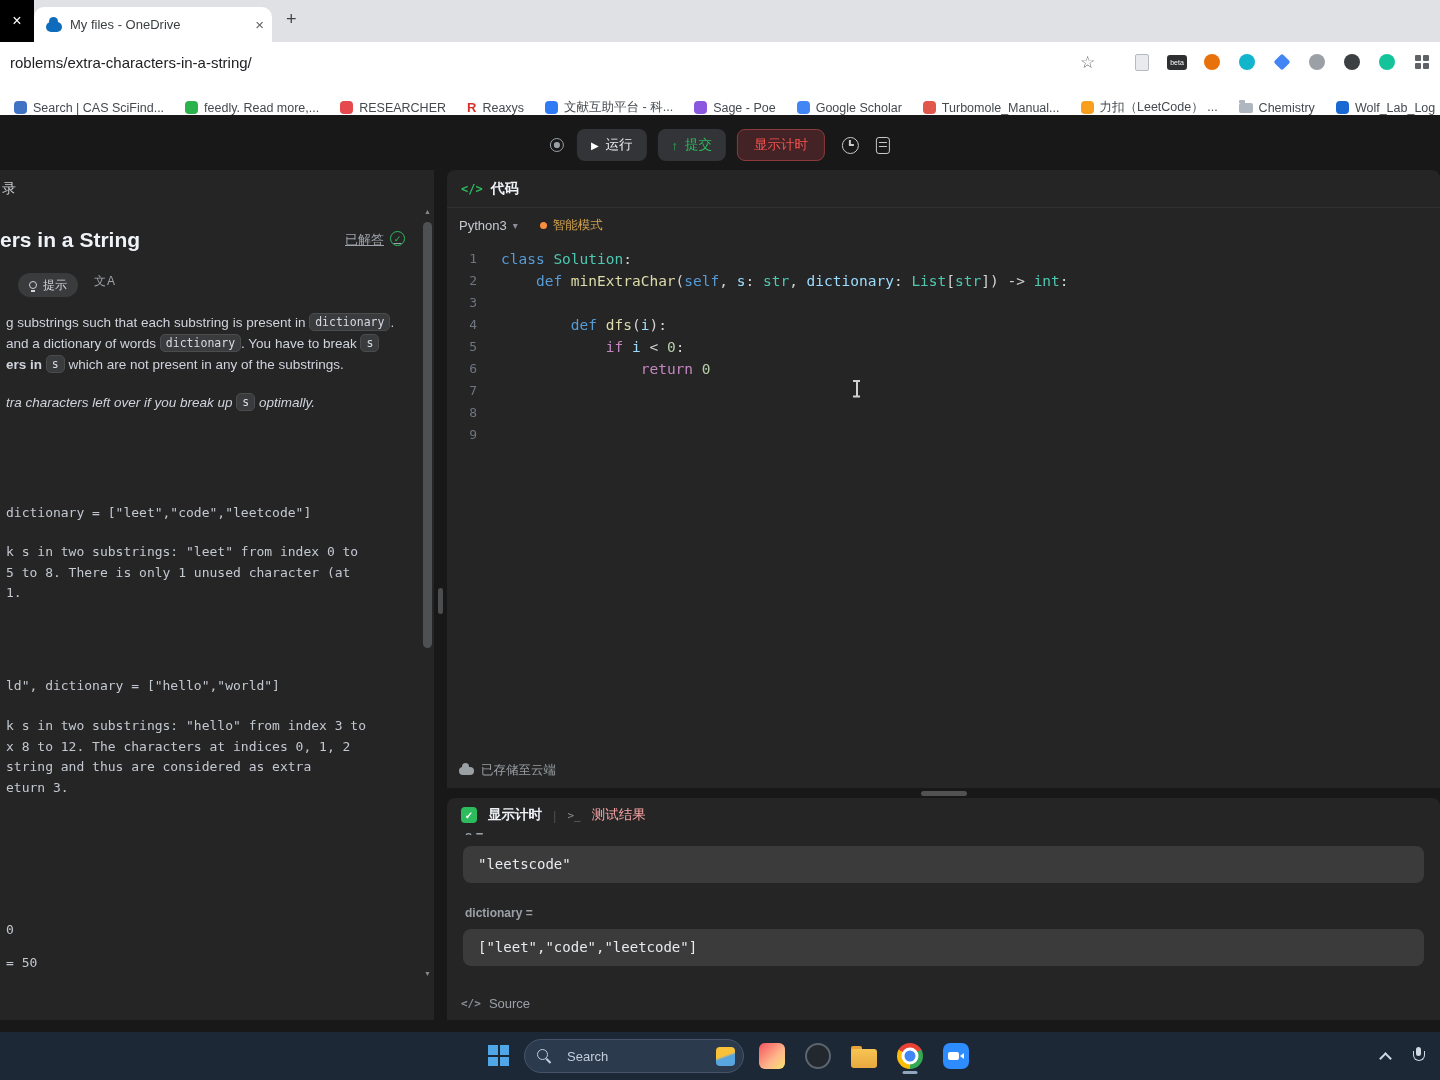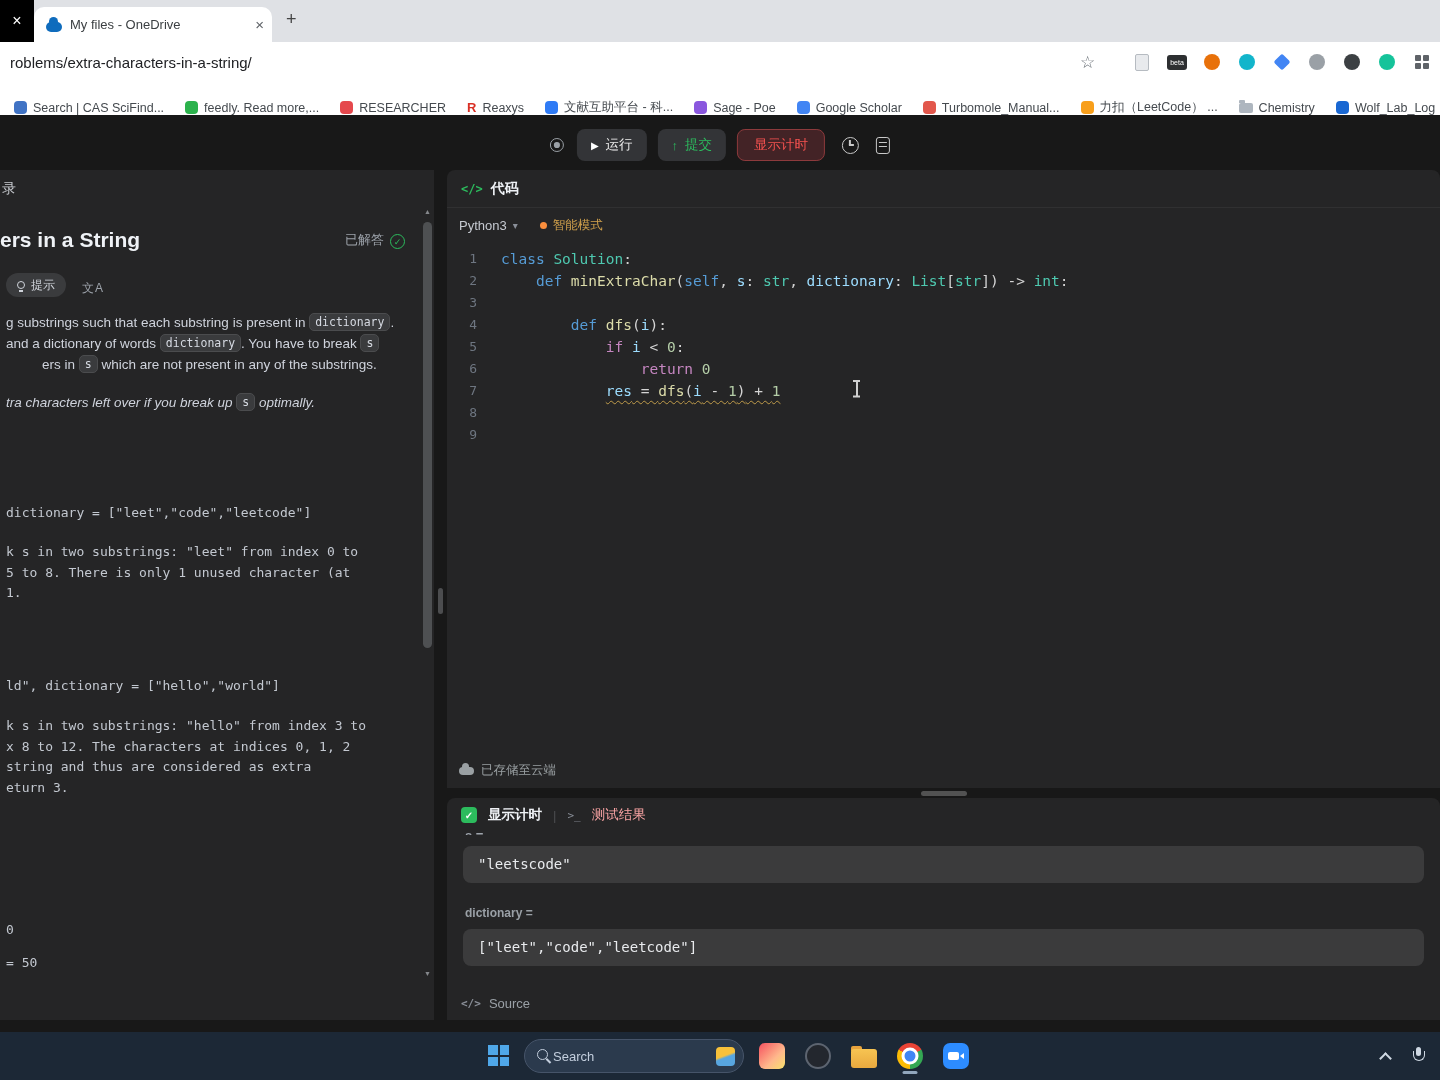--- a/index.html
+++ b/index.html
@@ -50,32 +50,32 @@
 .note{width:14px;height:17px;border:1.6px solid #c9c9c9;border-radius:3px;position:relative;margin-left:6px;}
 .note::before{content:"";position:absolute;left:2px;top:4px;right:2px;height:1.5px;background:#c9c9c9;box-shadow:0 4px 0 #c9c9c9;}
 
 .panels{position:absolute;top:55px;left:0;right:0;bottom:12px;}
 
 
 .desc-panel{position:absolute;left:0;top:0;width:421px;height:100%;background:#252526;overflow:hidden;}
 .d-corner{position:absolute;top:10px;left:2px;font-size:14px;color:#c9ccd1;}
 .d-titlerow{position:absolute;top:58px;left:0;right:16px;display:flex;align-items:center;}
 .d-title{font-size:21px;font-weight:bold;color:#eff2f6;white-space:nowrap;}
-.d-badge{margin-left:auto;display:flex;align-items:flex-end;gap:6px;font-size:13px;color:#9da3ab;}
+.d-badge{margin-left:auto;display:flex;align-items:flex-start;gap:6px;font-size:13px;color:#9da3ab;text-decoration:underline;}
 .check-circle{width:15px;height:15px;border:1.5px solid #2cbb5d;border-radius:50%;color:#2cbb5d;font-size:9px;display:flex;align-items:center;justify-content:center;}
-.d-tags{position:absolute;top:103px;left:6px;display:flex;align-items:flex-end;gap:16px;}
+.d-tags{position:absolute;top:103px;left:18px;display:flex;align-items:flex-start;gap:16px;}
 .pill{display:flex;align-items:center;gap:6px;background:#3a3b3d;border-radius:999px;height:24px;padding:0 11px;font-size:12px;color:#cfd3da;}
 .bulb{width:8px;height:8px;border:1.4px solid #cfd3da;border-radius:50%;position:relative;}
 .bulb::after{content:"";position:absolute;left:1.3px;top:7.5px;width:3.4px;height:2.5px;background:#cfd3da;}
 .translate{font-size:12px;color:#9da3ab;letter-spacing:1px;}
 .d-para{position:absolute;top:142px;left:6px;right:0;font-size:13.5px;color:#cfd3dc;}
 .d-line{height:21px;line-height:21px;white-space:nowrap;overflow:hidden;}
 .d-note{position:absolute;top:222px;left:6px;right:0;font-size:13.5px;color:#cfd3dc;height:21px;line-height:21px;white-space:nowrap;overflow:hidden;}
 .chip{display:inline-block;background:#3a3b3d;border:1px solid #4b4c4e;border-radius:5px;padding:0 5px;font-family:"DejaVu Sans Mono",monospace;font-size:11.5px;line-height:16px;color:#d6dae2;vertical-align:1px;}
-.b{font-weight:normal;margin-left:36px;}
+.b{font-weight:bold;}
 .i{font-style:italic;}
 .d-mono{position:absolute;left:6px;right:0;font-family:"DejaVu Sans Mono",monospace;font-size:13px;color:#c3c8d0;white-space:pre;line-height:20.5px;}
 .d-mono .ln{height:20.5px;}
 .d-c{position:absolute;left:6px;font-family:"DejaVu Sans Mono",monospace;font-size:13px;color:#c3c8d0;line-height:20px;}
 
 
 .scrollcol{position:absolute;left:421px;top:0;width:13px;height:100%;background:#252526;}
 .sc-arrow{position:absolute;left:0;width:13px;text-align:center;font-size:7px;color:#85888c;}
 .sc-up{top:38px;}
 .sc-down{top:800px;}
@@ -121,21 +121,21 @@
 .tp-box.d{top:131px;}
 .tp-dlabel{position:absolute;top:108px;left:18px;font-size:12px;font-weight:600;color:#9aa0a6;}
 .tp-source{position:absolute;top:198px;left:14px;display:flex;align-items:center;gap:8px;}
 .src-tag{font-family:"DejaVu Sans Mono",monospace;font-size:11px;color:#8a8f98;font-weight:bold;}
 .src-label{font-size:13px;color:#9aa0a6;}
 
 
 .taskbar{position:absolute;bottom:0;left:0;right:0;height:48px;background:#1c2836;}
 .tb-start{position:absolute;left:488px;top:13px;display:grid;grid-template-columns:9.5px 9.5px;grid-template-rows:9.5px 9.5px;gap:2px;}
 .tb-start span{background:#4fa7e8;display:block;}
-.tb-search{position:absolute;left:524px;top:7px;width:220px;height:34px;border-radius:17px;background:#2b3a4d;border:1px solid #465469;display:flex;align-items:center;gap:1px;padding:0 8px 0 12px;}
+.tb-search{position:absolute;left:524px;top:7px;width:220px;height:34px;border-radius:17px;background:#2b3a4d;border:1px solid #465469;display:flex;align-items:center;gap:15px;padding:0 8px 0 12px;}
 .mag{position:relative;width:15px;height:15px;flex:0 0 auto;}
 .mag::before{content:"";position:absolute;left:0;top:0;width:9px;height:9px;border:1.8px solid #c3cedd;border-radius:50%;}
 .mag::after{content:"";position:absolute;left:9.5px;top:9.5px;width:6px;height:1.8px;background:#c3cedd;transform:rotate(45deg);transform-origin:0 0;}
 .tb-search-label{font-size:13px;color:#c3cedd;flex:1;}
 .search-vis{width:19px;height:19px;border-radius:4px;background:linear-gradient(160deg,#f8c13a 45%,#58a6e0 55%);flex:0 0 auto;}
 .tb-apps{position:absolute;left:753px;top:5px;display:flex;gap:8px;}
 .tb-app{position:relative;width:38px;height:38px;display:flex;align-items:center;justify-content:center;}
 .app-colorful{width:26px;height:26px;border-radius:6px;background:linear-gradient(135deg,#f5515f 0%,#ffb88c 60%,#f7e26b 100%);}
 .app-dark{width:26px;height:26px;border-radius:50%;background:#23272e;border:2.5px solid #5c6470;}
 .folder-ic{position:relative;width:26px;height:19px;margin-top:4px;}
@@ -348,21 +348,20 @@
               <div class="cl">
                 <span class="g">5</span>
                 <span class="t"><span>            </span><span><span class="tk-ctrl">if </span><span class="tk-var">i</span><span class="tk-pln"> &lt; </span><span class="tk-num">0</span><span class="tk-pln">:</span></span></span>
               </div>
               <div class="cl">
                 <span class="g">6</span>
                 <span class="t"><span>                </span><span><span class="tk-ctrl">return </span><span class="tk-num">0</span></span></span>
               </div>
               <div class="cl">
                 <span class="g">7</span>
-                <span class="t"><span>            </span><span class="squig"><span class="tk-var">res</span><span class="tk-pln"> = </span><span class="tk-fn">dfs</span><span class="tk-pln">(</span><span class="tk-var">i</span><span class="tk-pln"> - </span><span class="tk-num">1</span><span class="tk-pln">)</span><span class="tk-pln"> + </span><span class="tk-num">1</span></span></span>
               </div>
               <div class="cl">
                 <span class="g">8</span>
                 <span class="t"><span></span><span></span></span>
               </div>
               <div class="cl">
                 <span class="g">9</span>
                 <span class="t"><span></span><span></span></span>
               </div>
             </div>

